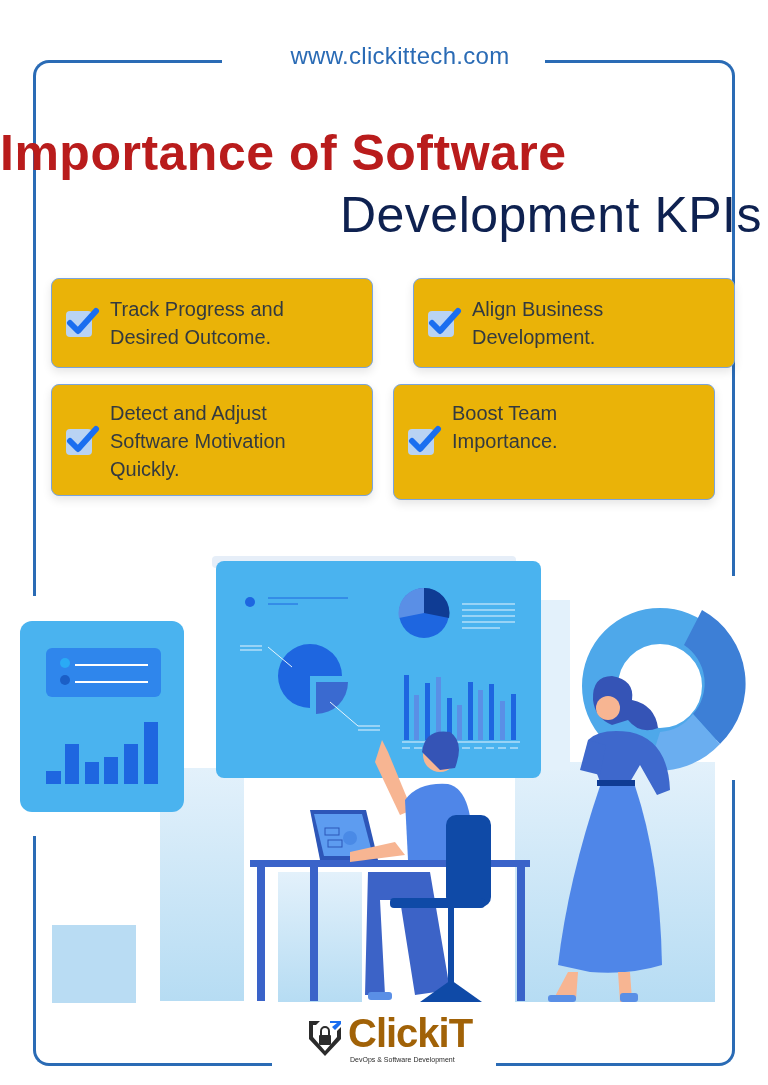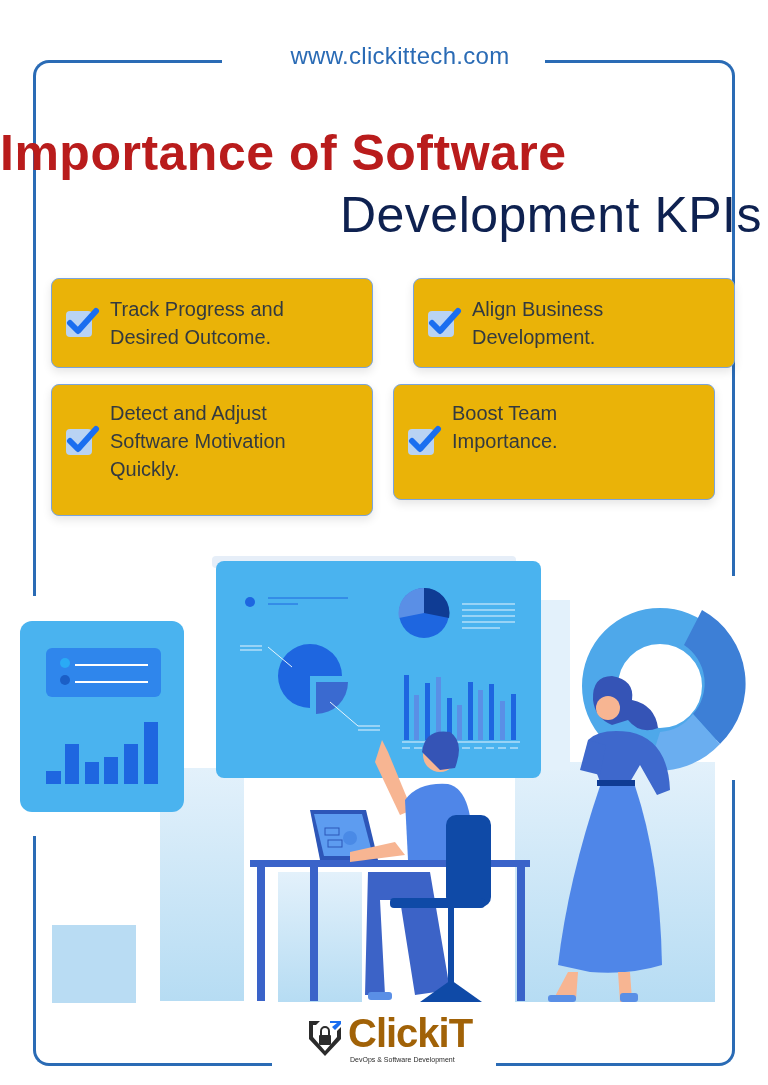--- a/index.html
+++ b/index.html
@@ -90,21 +90,21 @@
     <svg width="34" height="34" viewBox="0 0 34 34">
         <path d="M4 18 L12 26 L30 6" fill="none" stroke="#1a6ef0" stroke-width="6" stroke-linecap="round" stroke-linejoin="round"></path>
       </svg>
   </div>
   <div class="txt" style="top:16px;">
     <div>Align Business</div>
     <div>Development.</div>
   </div>
 </div>
 
-<div class="card" style="left:51px; top:384px; height:132px;">
+<div class="card" style="left:51px; top:384px; height:112px;">
   <div class="chk" style="top:44px;">
     <svg width="34" height="34" viewBox="0 0 34 34">
         <path d="M4 18 L12 26 L30 6" fill="none" stroke="#1a6ef0" stroke-width="6" stroke-linecap="round" stroke-linejoin="round"></path>
       </svg>
   </div>
   <div class="txt" style="top:14px;">
     <div>Detect and Adjust</div>
     <div>Software Motivation</div>
     <div>Quickly.</div>
   </div>

